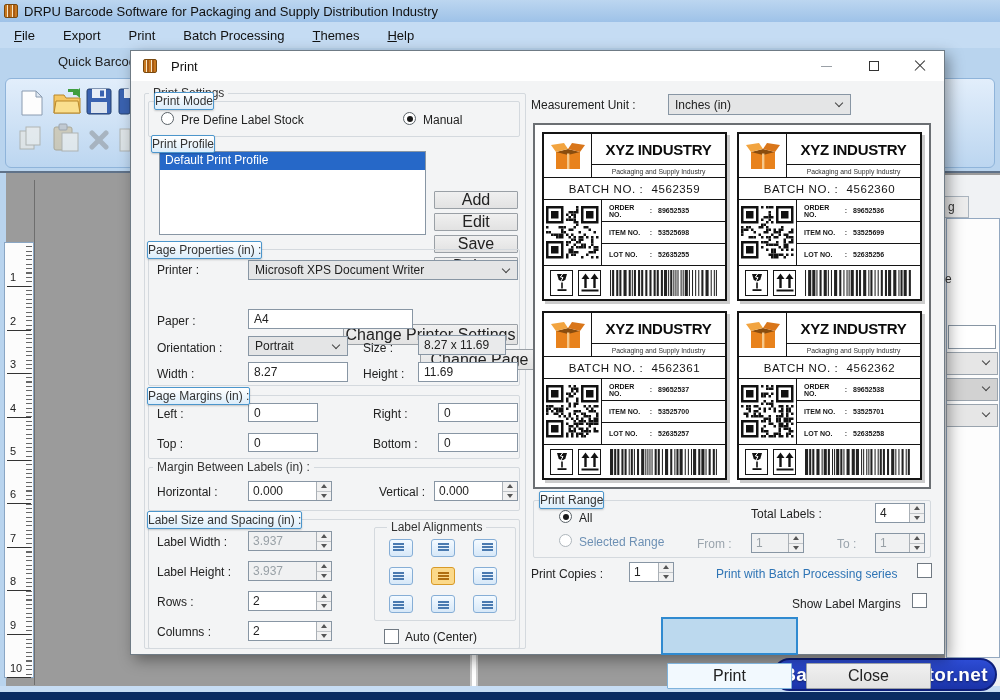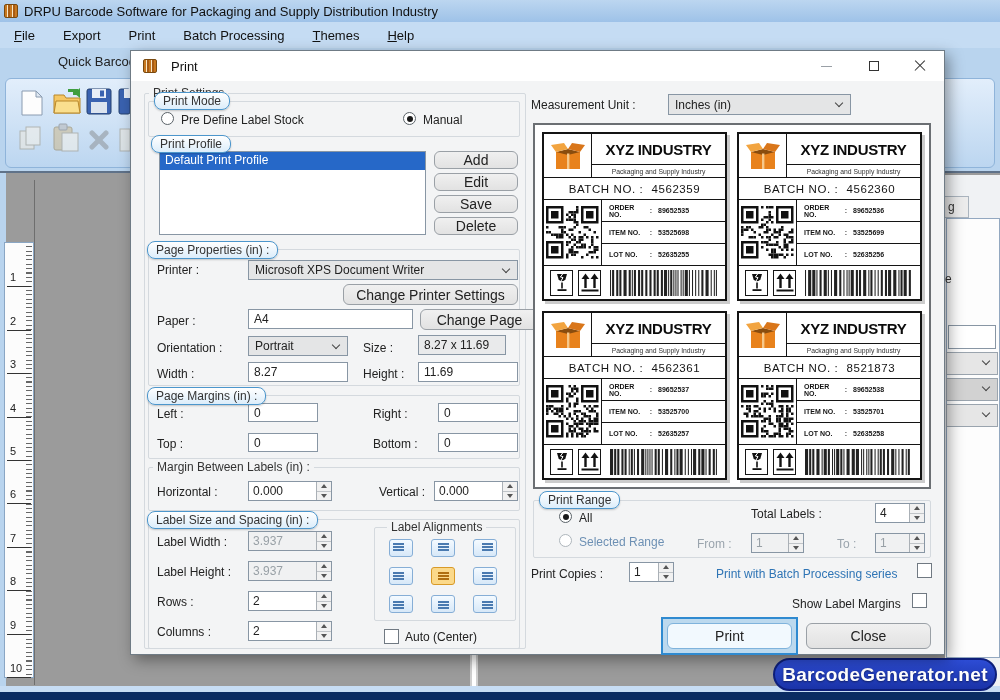--- a/index.html
+++ b/index.html
@@ -59,29 +59,29 @@
   .dtitle { position:absolute; left:0; top:0; width:100%; height:30px; background:#fff; display:flex; align-items:center; padding-left:12px; }
   .dtitle .txt { font-size:13px; color:#111; margin-left:8px; }
   .winbtn { position:absolute; top:0; width:44px; height:30px; display:flex; align-items:center; justify-content:center; }
   .ico-min { width:11px; height:1px; background:#9aa0a6; }
   .ico-max { width:10px; height:10px; border:1.4px solid #333; }
   .ico-close { position:relative; width:12px; height:12px; }
   .ico-close i { position:absolute; left:-1px; top:5px; width:14px; height:1.4px; background:#333; }
   .ico-close i:first-child { transform:rotate(45deg); } .ico-close i:last-child { transform:rotate(-45deg); }
 
   .callout { position:absolute; font-size:12px; color:#333; background:linear-gradient(#ffffff,#dcedfa);
-    border:1px solid #4c96cc; border-radius:8px; padding:1px 8px; box-shadow:0 1px 2px rgba(0,0,0,.2); z-index:5; white-space:nowrap; }
+    border:1px solid #4c96cc; border-radius:2px; padding:1px 0; box-shadow:0 1px 2px rgba(0,0,0,.2); z-index:5; white-space:nowrap; }
   .gbox { position:absolute; border:1px solid #d4d9de; border-radius:2px; }
   .glabel { position:absolute; font-size:12px; color:#333; background:#f3f4f5; padding:0 4px; z-index:4; white-space:nowrap; }
   .flabel { position:absolute; font-size:12px; color:#222; white-space:nowrap; }
   .graylab { color:#9aa4ad; }
   .bluelab { color:#2e74b5; }
 
-  .btn { position:absolute; background:linear-gradient(#f0f0f0,#e2e2e2); border:1px solid #9aa0a6; border-radius:6px;
-    font-size:14px; color:#222; display:flex; align-items:center; justify-content:center; cursor:default; }
+  .btn { position:absolute; background:linear-gradient(#f0f0f0,#e2e2e2); border:1px solid #9aa0a6; border-radius:1px;
+    font-size:16px; color:#222; display:flex; align-items:center; justify-content:center; cursor:default;margin-top:40px; }
   .input { position:absolute; background:#fff; border:1px solid #8896a4; font-size:12px; color:#222;
     display:flex; align-items:center; padding:0 5px; }
   .ro { background:#e9eaeb; }
   .dd { position:absolute; background:#e4e5e6; border:1px solid #8896a4; font-size:12px; color:#222;
     display:flex; align-items:center; padding:0 6px; }
   .dd .chev { position:absolute; right:8px; top:7px; }
 
   .spinner { position:absolute; border:1px solid #8896a4; background:#fff; font-size:12px; color:#222; display:flex; }
   .spinner .spinval { flex:1; display:flex; align-items:center; padding:0 4px; }
   .spinner.dis { background:#f0f1f2; } .spinner.dis .spinval { color:#98a0a6; }
@@ -1113,21 +1113,21 @@
           <rect x="17" y="12.5" width="2.4" height="15.5" fill="#f6c88a"></rect>
         </svg>
       </div>
       <div class="lhr">
         <div class="lcompany">XYZ INDUSTRY</div>
         <div class="ltag">Packaging and Supply Industry</div>
       </div>
     </div>
     <div class="lbatch">
       <span>BATCH NO. :</span>
-              <span>8521873</span>
+              <span>4562362</span>
     </div>
     <div class="lmid">
       <div class="lqrcell">
                 <span class="lqr">
                   <svg width="52.5" height="52.5" style="display:block">
                     <rect x="20" y="0" width="2.5" height="2.5" fill="#111"></rect>
                     <rect x="25" y="0" width="2.5" height="2.5" fill="#111"></rect>
                     <rect x="30" y="0" width="2.5" height="2.5" fill="#111"></rect>
                     <rect x="25" y="2.5" width="2.5" height="2.5" fill="#111"></rect>
                     <rect x="27.5" y="2.5" width="2.5" height="2.5" fill="#111"></rect>

